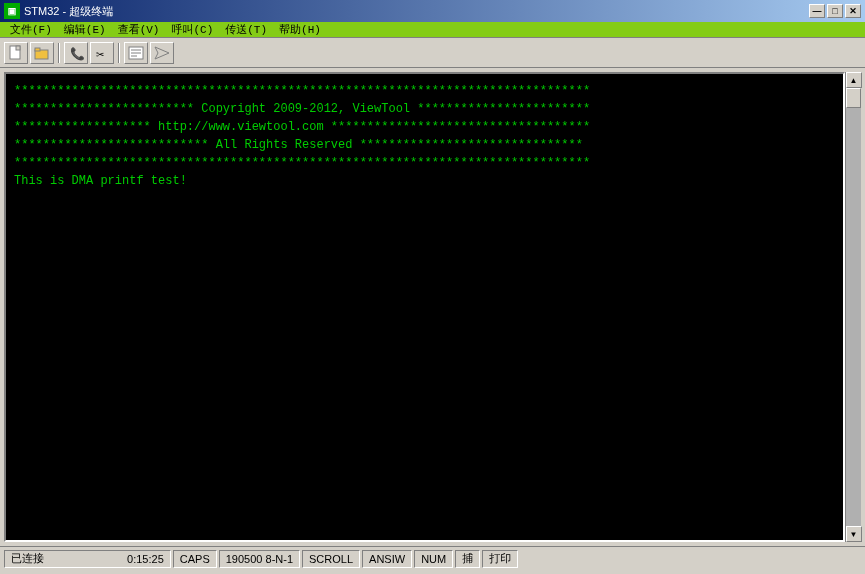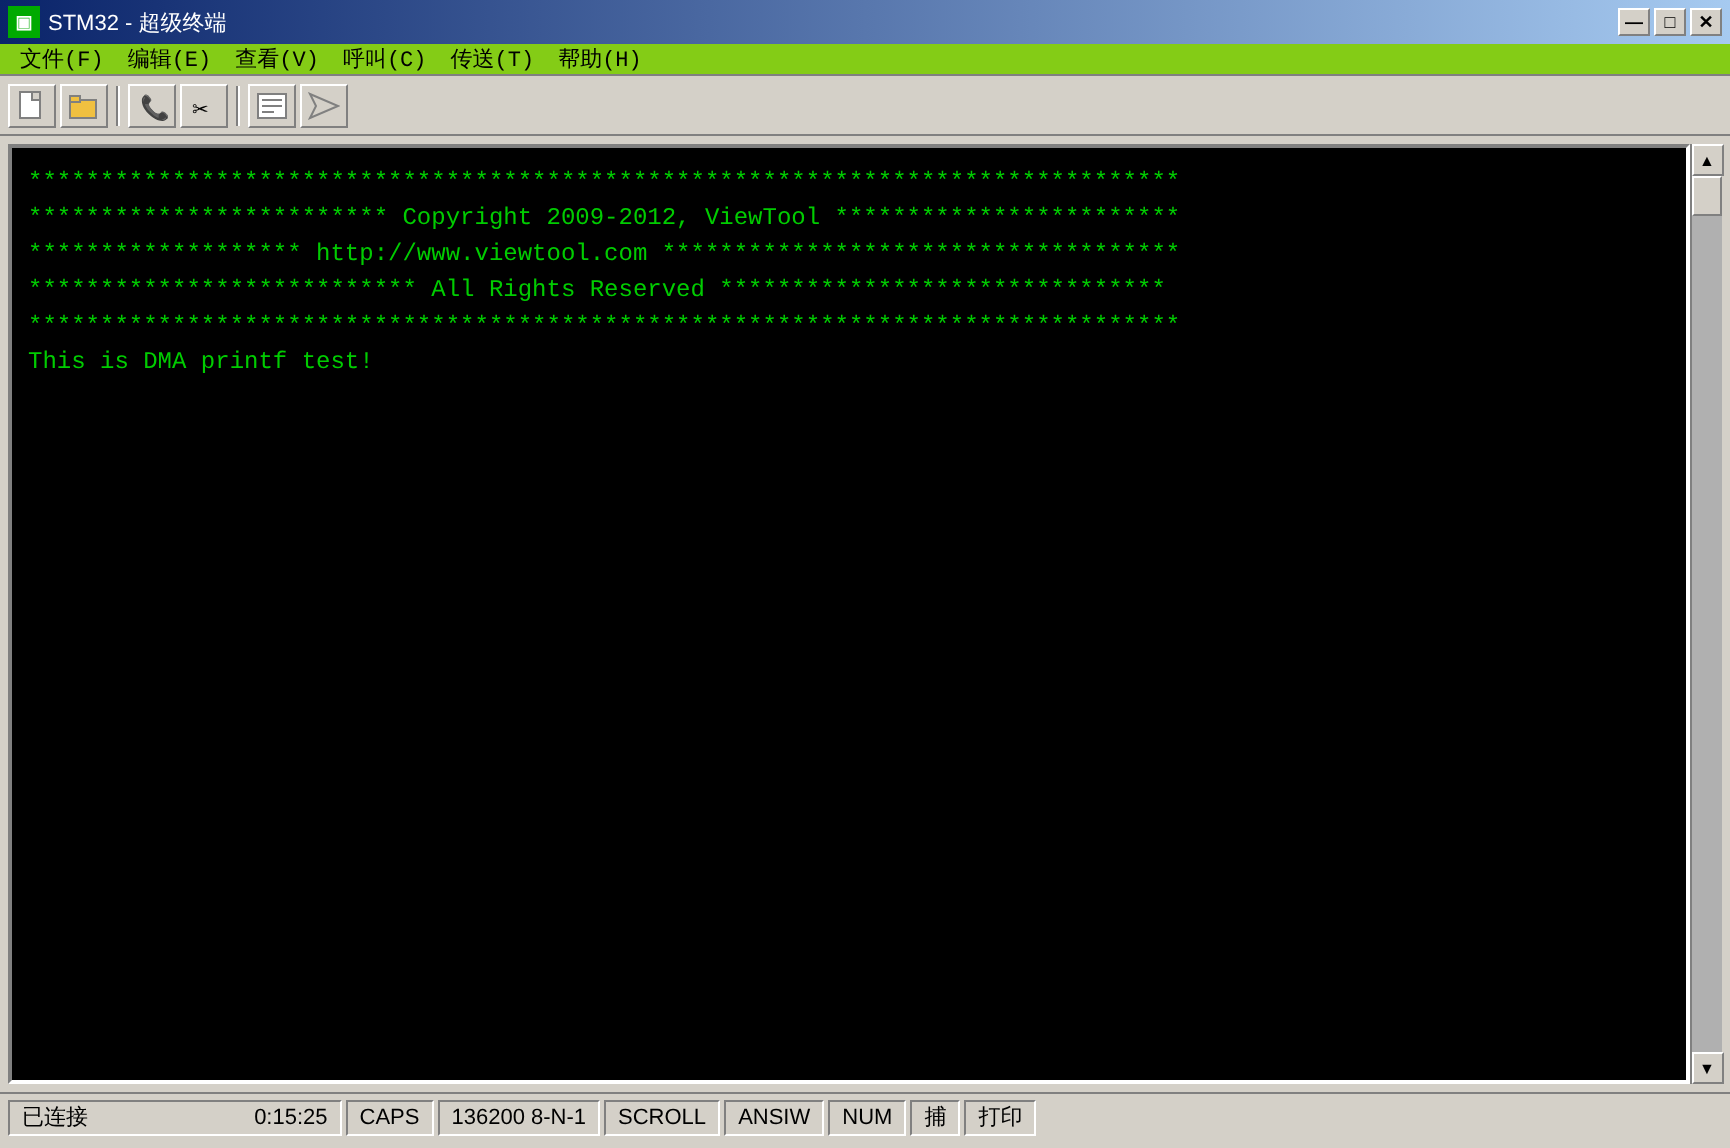--- a/index.html
+++ b/index.html
@@ -283,20 +283,20 @@
     <div class="scroll-btn">▼</div>
   </div>
 </div>
 
 <div class="status-bar">
   <div class="status-panel wide">
     <span>已连接</span>&nbsp;<span>0:15:25</span>
   </div>
   <div class="status-panel">CAPS</div>
   <div class="status-panel">
-    <span>136200</span>&nbsp;<span>8-N-1</span>
+    <span>190500</span>&nbsp;<span>8-N-1</span>
   </div>
   <div class="status-panel">SCROLL</div>
   <div class="status-panel">ANSIW</div>
   <div class="status-panel">NUM</div>
   <div class="status-panel">捕</div>
   <div class="status-panel">打印</div>
 </div>
 
 </body></html>

